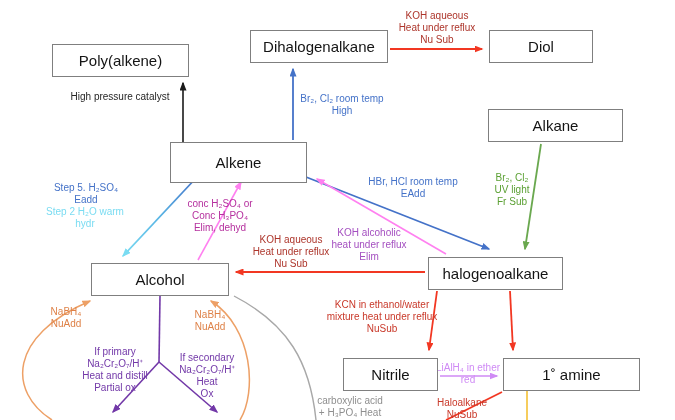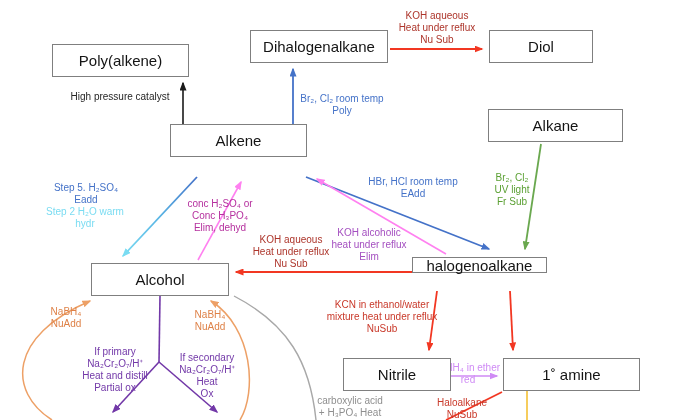--- a/index.html
+++ b/index.html
@@ -92,42 +92,42 @@
     </div>
   <div class="box" style="left:489px;top:30px;width:104px;height:33px">
       <span>Diol</span>
     </div>
   <div class="box" style="left:250px;top:30px;width:138px;height:33px">
       <span>Dihalogenalkane</span>
     </div>
   <div class="box" style="left:488px;top:109px;width:135px;height:33px">
       <span>Alkane</span>
     </div>
-  <div class="box" style="left:170px;top:124px;width:137px;height:33px">
+  <div class="box" style="left:170px;top:142px;width:137px;height:41px">
       <span>Alkene</span>
     </div>
   <div class="box" style="left:91px;top:263px;width:138px;height:33px">
       <span>Alcohol</span>
     </div>
-  <div class="box" style="left:412px;top:257px;width:135px;height:16px">
+  <div class="box" style="left:428px;top:257px;width:135px;height:33px">
       <span>halogenoalkane</span>
     </div>
-  <div class="box" style="left:343px;top:358px;width:108px;height:33px">
+  <div class="box" style="left:343px;top:358px;width:95px;height:33px">
       <span>Nitrile</span>
     </div>
   <div class="box" style="left:503px;top:358px;width:137px;height:33px">
       <span>1˚ amine</span>
     </div>
 
   <div class="lbl c-black" style="left:120px;top:91px">High pressure catalyst</div>
   <div class="lbl c-darkred" style="left:437px;top:10px">KOH aqueous
 Heat under reflux
 Nu Sub</div>
   <div class="lbl c-blue" style="left:342px;top:93px">Br₂, Cl₂ room temp
-Poly</div>
+High</div>
   <div class="lbl c-blue" style="left:86px;top:182px">Step 5. H₂SO₄
 Eadd</div>
   <div class="lbl c-cyan" style="left:85px;top:206px">Step 2  H₂O warm
 hydr</div>
   <div class="lbl c-magenta" style="left:220px;top:198px">conc H₂SO₄ or
 Conc H₃PO₄
 Elim, dehyd</div>
   <div class="lbl c-darkred" style="left:291px;top:234px">KOH aqueous
 Heat under reflux
 Nu Sub</div>

